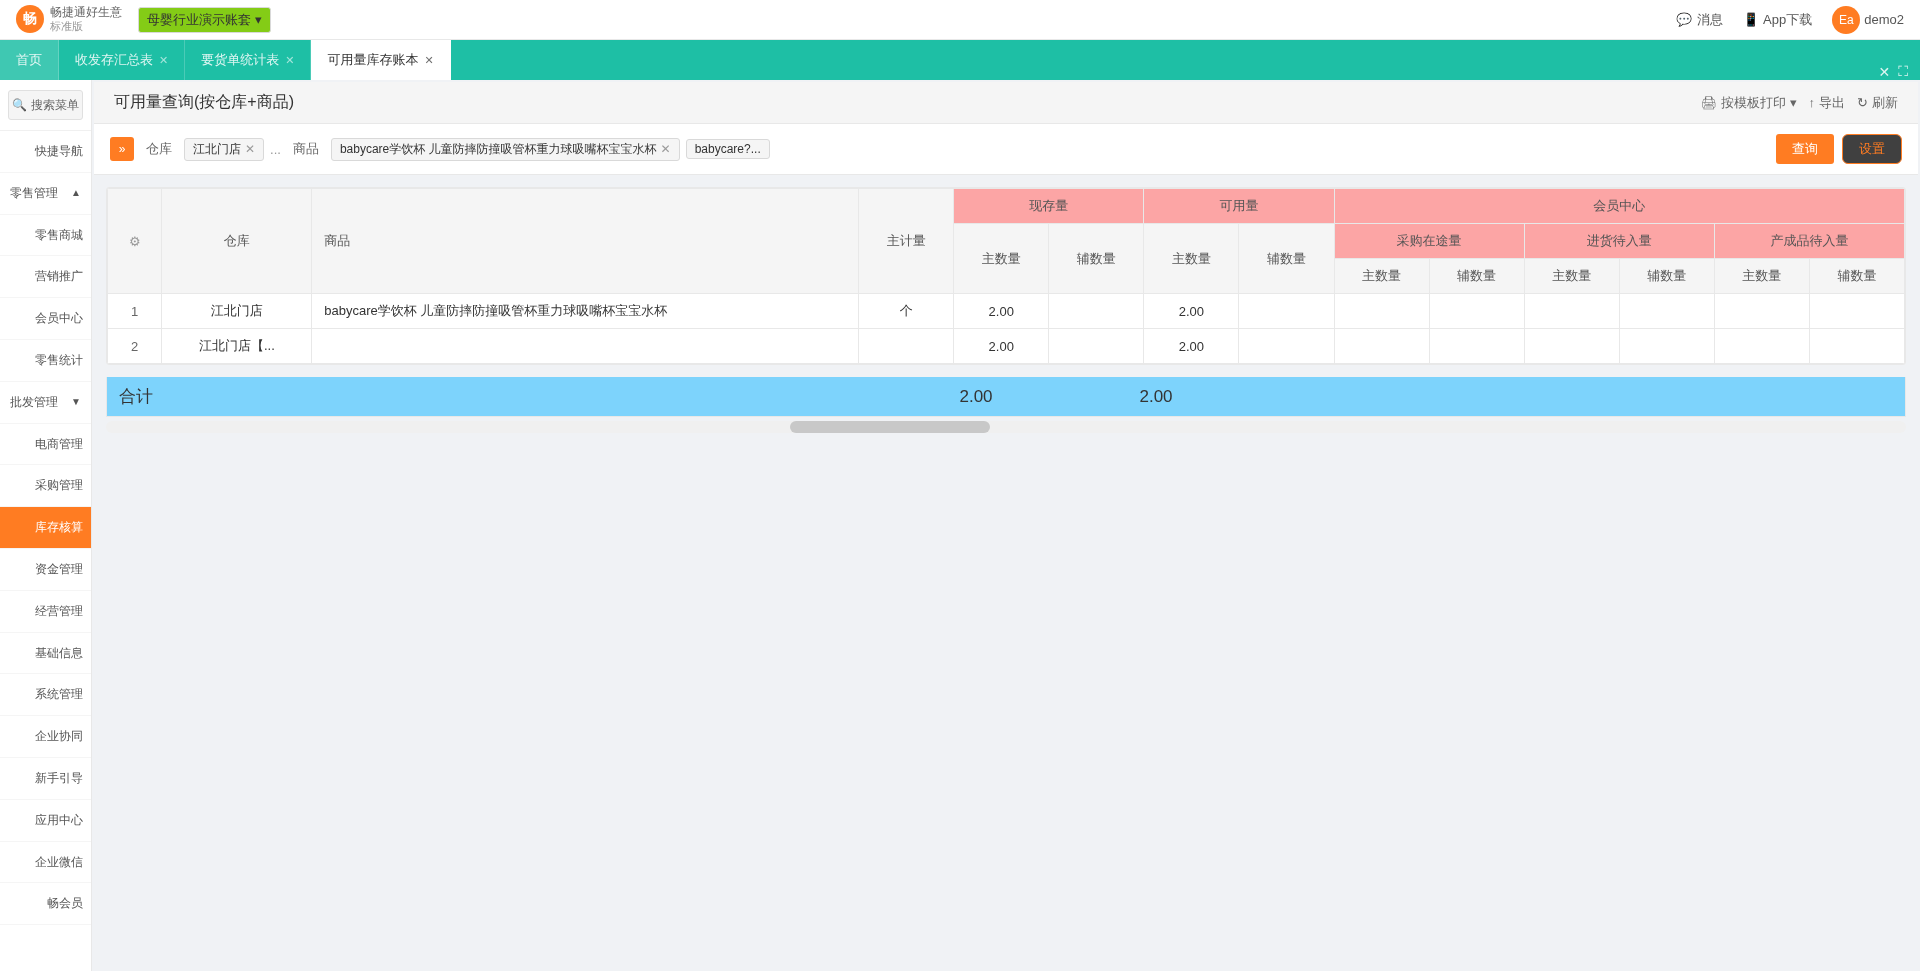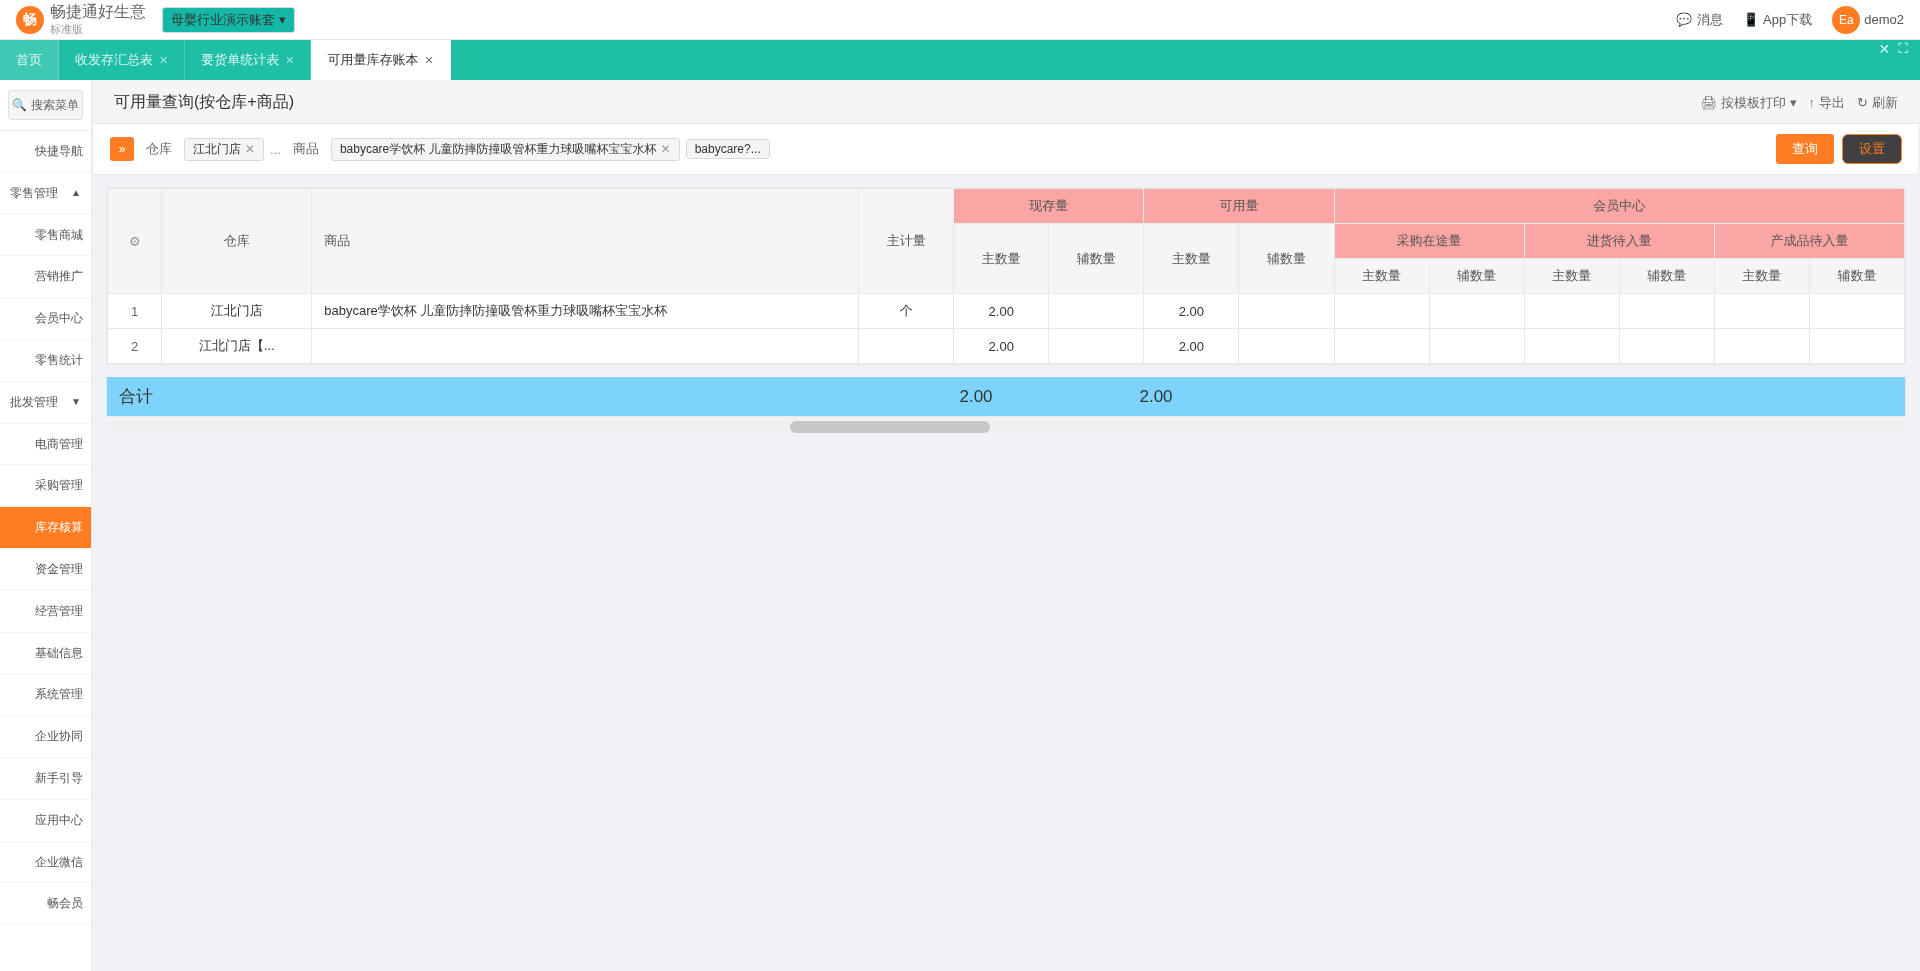--- a/index.html
+++ b/index.html
@@ -20,31 +20,31 @@
       align-items: center;
       gap: 6px;
     }
     .logo-icon {
       width: 28px; height: 28px;
       background: #ff7c22;
       border-radius: 50%;
       display: flex; align-items: center; justify-content: center;
       color: #fff; font-size: 14px; font-weight: bold;
     }
-    .logo-text { font-size: 16px; color: #666; line-height: 1.2; }
+    .logo-text { font-size: 12px; color: #666; line-height: 1.2; }
     .logo-subtext { font-size: 11px; color: #999; }
 
     .org-selector {
       margin-left: 16px;
       display: flex; align-items: center; gap: 4px;
       color: #333; font-size: 13px; cursor: pointer;
       border: 1px solid #d9d9d9;
       padding: 3px 8px;
       border-radius: 3px;
-      background: #14b8a6;
+      background: #84cc16;
     }
 
     .top-bar-right {
       margin-left: auto;
       display: flex; align-items: center; gap: 20px;
     }
     .top-bar-right-item {
       display: flex; align-items: center; gap: 4px;
       color: #555; cursor: pointer; font-size: 13px;
     }
@@ -55,21 +55,21 @@
       color: #fff;
       display: flex; align-items: center; justify-content: center;
       font-size: 12px;
     }
 
     
     .nav-tabs {
       height: 40px;
       background: #1ebfa5;
       display: flex;
-      align-items: flex-start;
+      align-items: flex-end;
       padding: 0 0 0 0;
     }
     .nav-tab {
       height: 40px;
       display: flex; align-items: center; gap: 6px;
       padding: 0 16px;
       color: rgba(255,255,255,0.85);
       cursor: pointer;
       font-size: 13px;
       border-right: 1px solid rgba(255,255,255,0.2);

